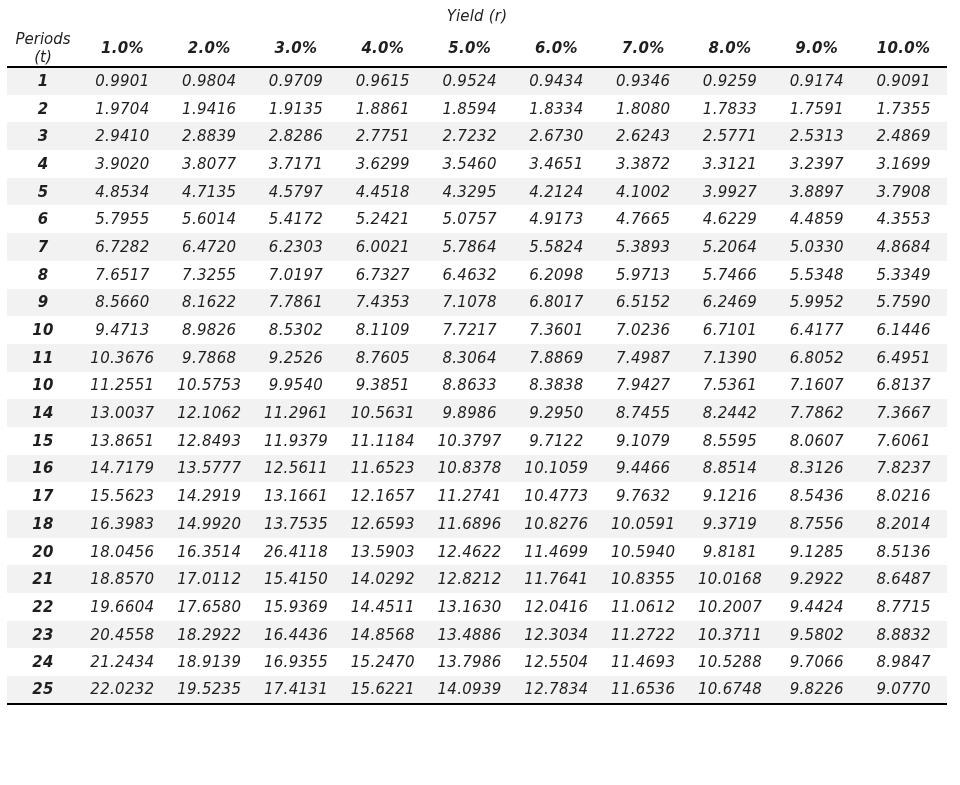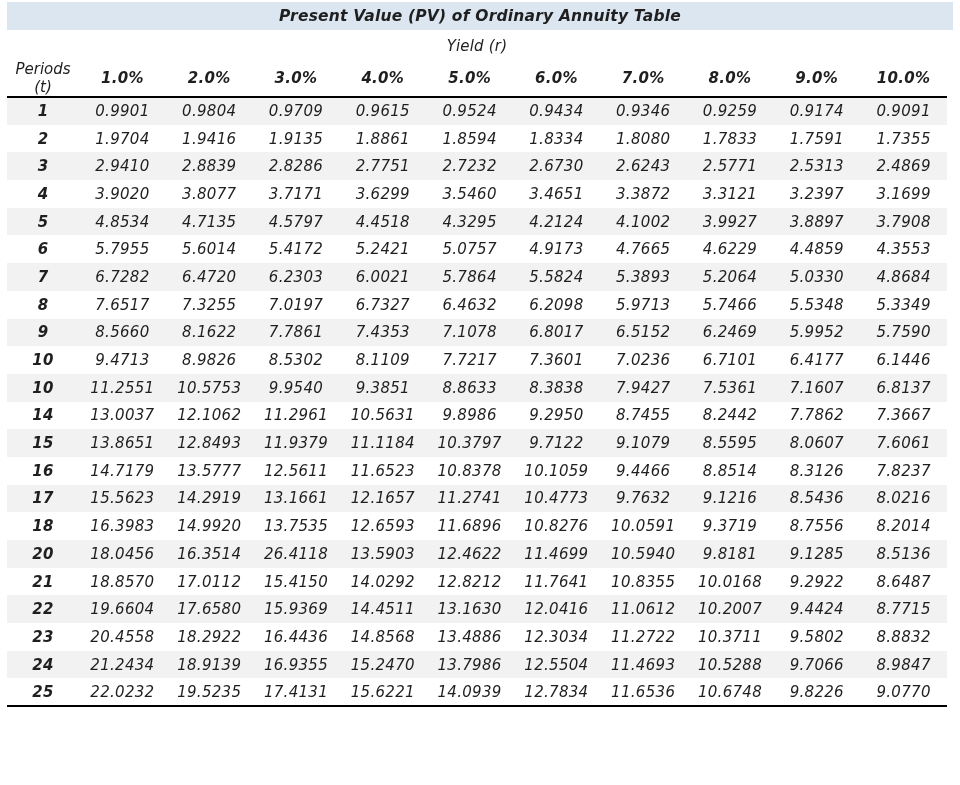--- a/index.html
+++ b/index.html
@@ -39,23 +39,20 @@
     text-align:center; vertical-align:middle;
     font-size:15px; letter-spacing:0.3px;
   }
   tbody td.period-cell { font-weight:bold; }
 </style>
 </head>
 <body>
 
 <div class="sheet">
 
-  <div class="title-bar">
-    <span>Present Value (PV) of Ordinary Annuity Table</span>
-  </div>
 
   <table class="annuity">
     <colgroup>
       <col class="period-col">
     </colgroup>
     <thead>
       <tr class="group-row">
         <th colspan="11">Yield (r)</th>
       </tr>
       <tr class="head-row">
@@ -197,20 +194,33 @@
           <td class="value-cell">8.5302</td>
           <td class="value-cell">8.1109</td>
           <td class="value-cell">7.7217</td>
           <td class="value-cell">7.3601</td>
           <td class="value-cell">7.0236</td>
           <td class="value-cell">6.7101</td>
           <td class="value-cell">6.4177</td>
           <td class="value-cell">6.1446</td>
         </tr>
         <tr>
+          <td class="period-cell">11</td>
+          <td class="value-cell">10.3676</td>
+          <td class="value-cell">9.7868</td>
+          <td class="value-cell">9.2526</td>
+          <td class="value-cell">8.7605</td>
+          <td class="value-cell">8.3064</td>
+          <td class="value-cell">7.8869</td>
+          <td class="value-cell">7.4987</td>
+          <td class="value-cell">7.1390</td>
+          <td class="value-cell">6.8052</td>
+          <td class="value-cell">6.4951</td>
+        </tr>
+        <tr>
           <td class="period-cell">10</td>
           <td class="value-cell">11.2551</td>
           <td class="value-cell">10.5753</td>
           <td class="value-cell">9.9540</td>
           <td class="value-cell">9.3851</td>
           <td class="value-cell">8.8633</td>
           <td class="value-cell">8.3838</td>
           <td class="value-cell">7.9427</td>
           <td class="value-cell">7.5361</td>
           <td class="value-cell">7.1607</td>

